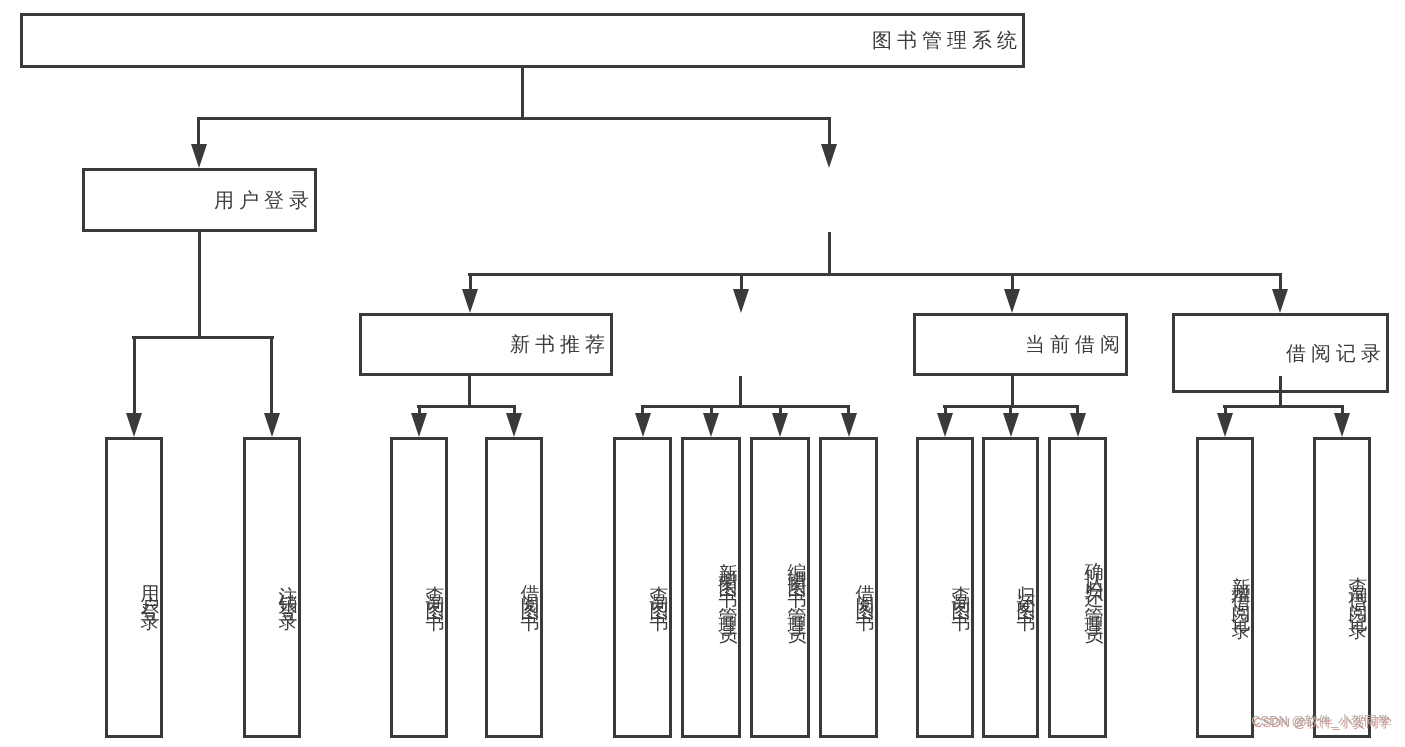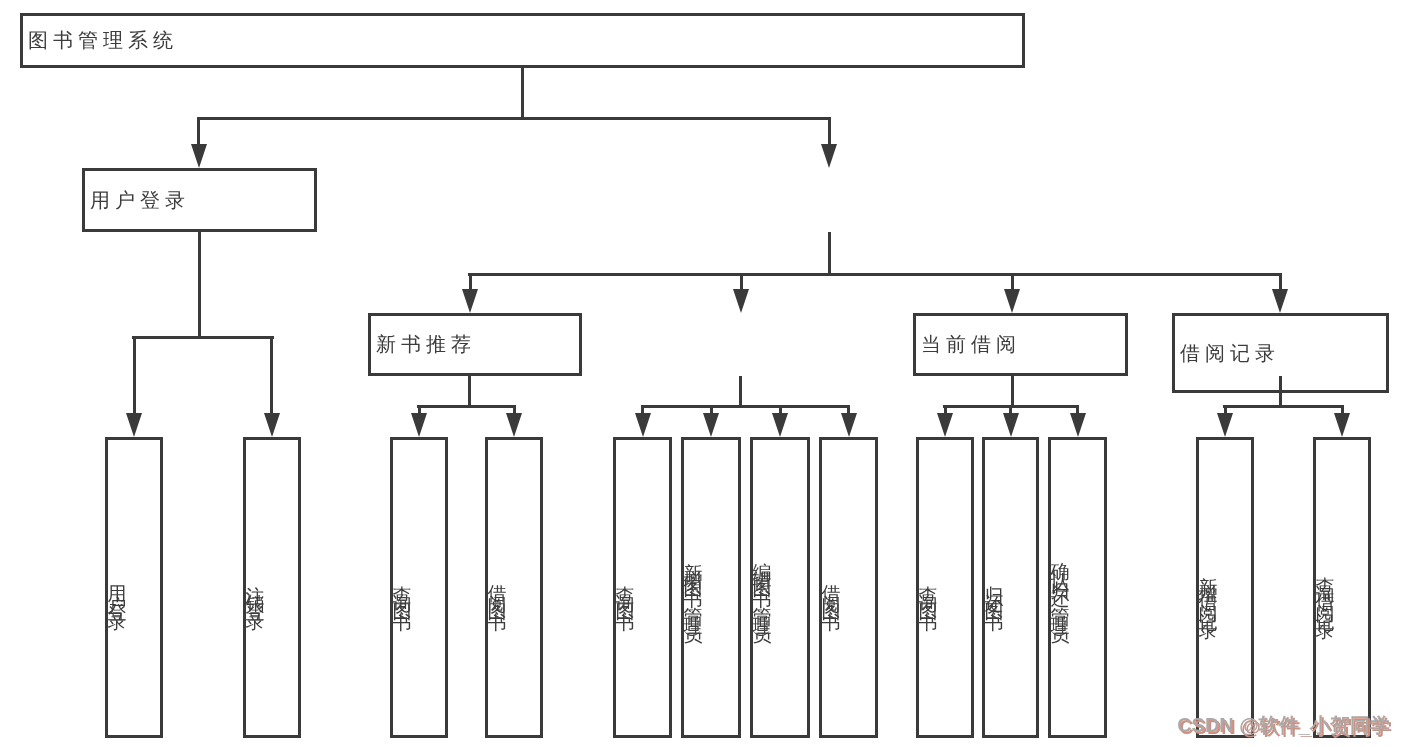--- a/index.html
+++ b/index.html
@@ -19,21 +19,21 @@
     background: var(--bg);
     overflow: hidden;
   }
   
   .box {
     position: absolute;
     border: 3px solid var(--line);
     background: #fff;
     display: flex;
     align-items: center;
-    justify-content: flex-start;
+    justify-content: flex-end;
     color: var(--text);
   }
   .hbox span {
     font-size: 20px;
     letter-spacing: 5px;
     text-indent: 5px;
     white-space: nowrap;
     color: var(--text);
   }
   .vbox span {
@@ -50,25 +50,24 @@
     position: absolute;
     width: 0; height: 0;
     border-left: 8px solid transparent;
     border-right: 8px solid transparent;
     border-top: 24px solid var(--line);
   }
   .watermark {
     position: absolute;
     top: 712px;
     right: 15px;
-    font-size: 20px;
+    font-size: 13px;
     color: var(--wm);
     text-shadow: 2px 2px 0 var(--wm-shadow);
     white-space: nowrap;
-    font-weight: bold;
   }
 </style>
 </head>
 <body>
 
 <div class="canvas">
 
   <div class="box hbox" style="left:20px; top:13px; width:1005px; height:55px;">
     <span>图书管理系统</span>
   </div>
@@ -95,21 +94,21 @@
   <div class="hline" style="left:468px; top:273px; width:814px;"></div>
   <div class="vline" style="left:469px; top:273px; height:16px;"></div>
   <div class="arrow" style="left:462px; top:289px;"></div>
   <div class="vline" style="left:740px; top:273px; height:16px;"></div>
   <div class="arrow" style="left:733px; top:289px;"></div>
   <div class="vline" style="left:1011px; top:273px; height:16px;"></div>
   <div class="arrow" style="left:1004px; top:289px;"></div>
   <div class="vline" style="left:1279px; top:273px; height:16px;"></div>
   <div class="arrow" style="left:1272px; top:289px;"></div>
 
-  <div class="box hbox" style="left:368px; top:313px; width:214px; height:63px;">
+  <div class="box hbox" style="left:359px; top:313px; width:254px; height:63px;">
     <span>新书推荐</span>
   </div>
   <div class="box hbox" style="left:905px; top:313px; width:215px; height:63px;margin-left:8px;">
     <span>当前借阅</span>
   </div>
   <div class="box hbox" style="left:1172px; top:313px; width:217px; height:80px;">
     <span>借阅记录</span>
   </div>
 
   <div class="vline" style="left:468px; top:376px; height:29px;"></div>

